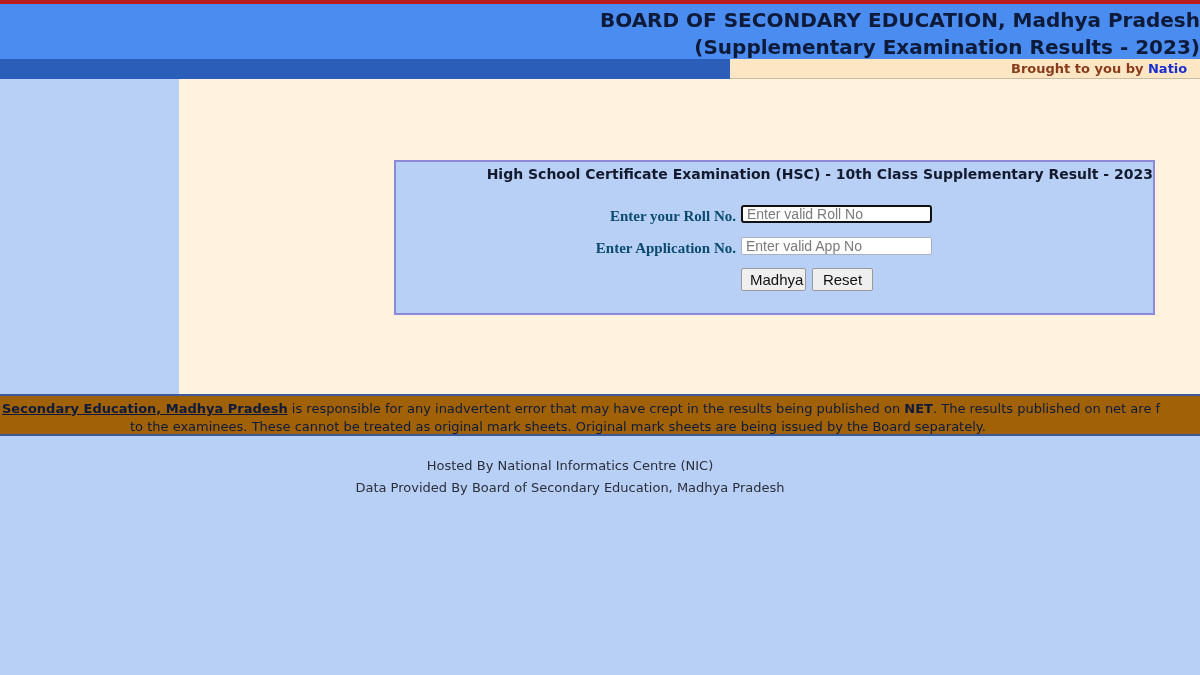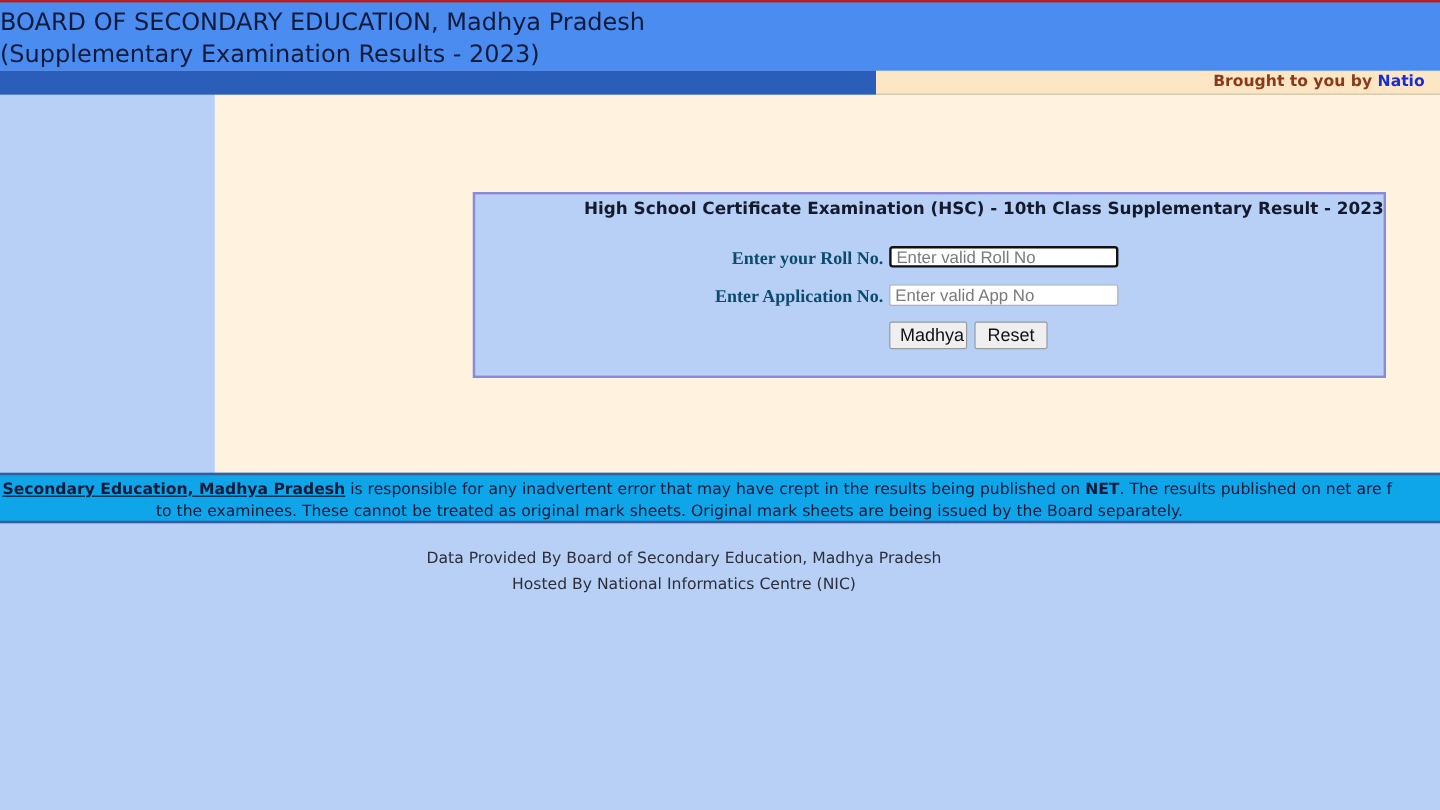--- a/index.html
+++ b/index.html
@@ -5,25 +5,25 @@
     html, body { margin: 0; padding: 0; }
     body {
       width: 1200px; height: 675px; overflow: hidden;
       background: #b8d0f5;
       font-family: "DejaVu Sans", sans-serif;
       position: relative;
     }
     .header {
       position: absolute; left: 0; top: 0; width: 1200px; height: 59px;
       background: #4a8cf0;
-      border-top: 2px solid #b91c1c;
+      border-top: 4px solid #b91c1c;
       box-sizing: border-box;
-      text-align: left;
+      text-align: right;
       color: #0d1a3a;
-      font-weight: normal;
+      font-weight: bold;
       font-size: 20px;
       line-height: 27px;
     }
     .header .line1 { padding-top: 3px; }
     .subbar {
       position: absolute; left: 0; top: 59px; width: 1200px; height: 20px;
     }
     .subbar .left {
       position: absolute; left: 0; top: 0; width: 730px; height: 20px;
       background: #2a5eb8;
@@ -73,21 +73,21 @@
     .field::placeholder { color: #7a7a7a; }
     .field.focused { border: 2px solid #111; border-radius: 3px; }
     .btn {
       position: absolute; top: 106px; height: 23px;
       font-family: "Liberation Sans", sans-serif; font-size: 15px;
       background: #efefef; border: 1px solid #9a9a9a; border-radius: 2px;
       color: #111; padding: 0 8px; box-sizing: border-box; cursor: pointer;
     }
     .notice {
       position: absolute; left: 0; top: 394px; width: 1200px; height: 42px;
-      background: #0ea5e9;
+      background: #a16207;
       border-top: 2px solid #3a5a9a;
       border-bottom: 2px solid #3a5a9a;
       box-sizing: border-box;
       font-size: 13px; color: #0d1a3a; line-height: 19px;
       white-space: nowrap; overflow: hidden;
     }
     .notice .l1 { position: absolute; left: 2px; top: 3px; }
     .notice .l2 { position: absolute; left: 130px; top: 21px; }
     .notice .org { font-weight: bold; text-decoration: underline; color: #0d1a3a; }
     .notice b { color: #0d1a3a; }
@@ -126,15 +126,15 @@
   <button class="btn" style="left:345px; width:65px;" type="submit">Madhya</button>
   <button class="btn" style="left:416px; width:61px;" type="reset">Reset</button>
 </form>
 
 <div class="notice">
   <div class="l1"><a class="org">Secondary Education, Madhya Pradesh</a><span> is responsible for any inadvertent error that may have crept in the results being published on </span><b>NET</b><span>. The results published on net are f</span></div>
   <div class="l2">to the examinees. These cannot be treated as original mark sheets. Original mark sheets are being issued by the Board separately.</div>
 </div>
 
 <div class="footer">
+  <div>Hosted By National Informatics Centre (NIC)</div>
   <div>Data Provided By Board of Secondary Education, Madhya Pradesh</div>
-  <div>Hosted By National Informatics Centre (NIC)</div>
 </div>
 
 </body></html>

